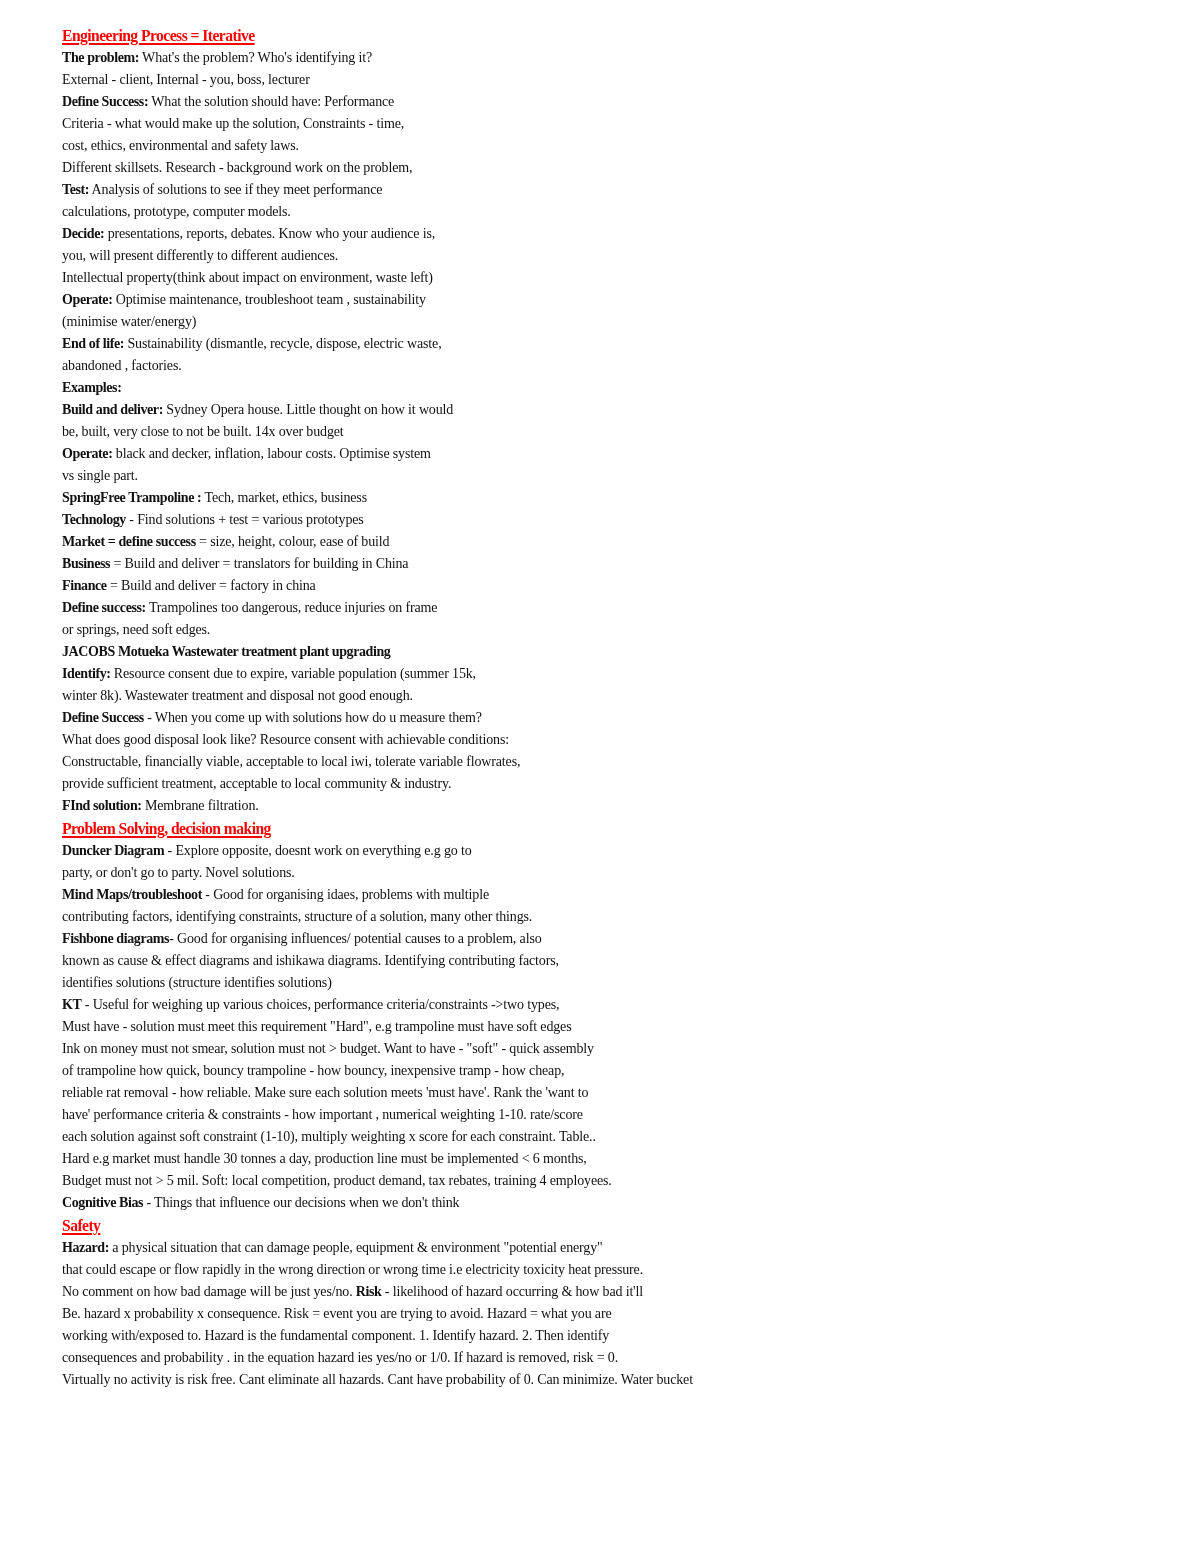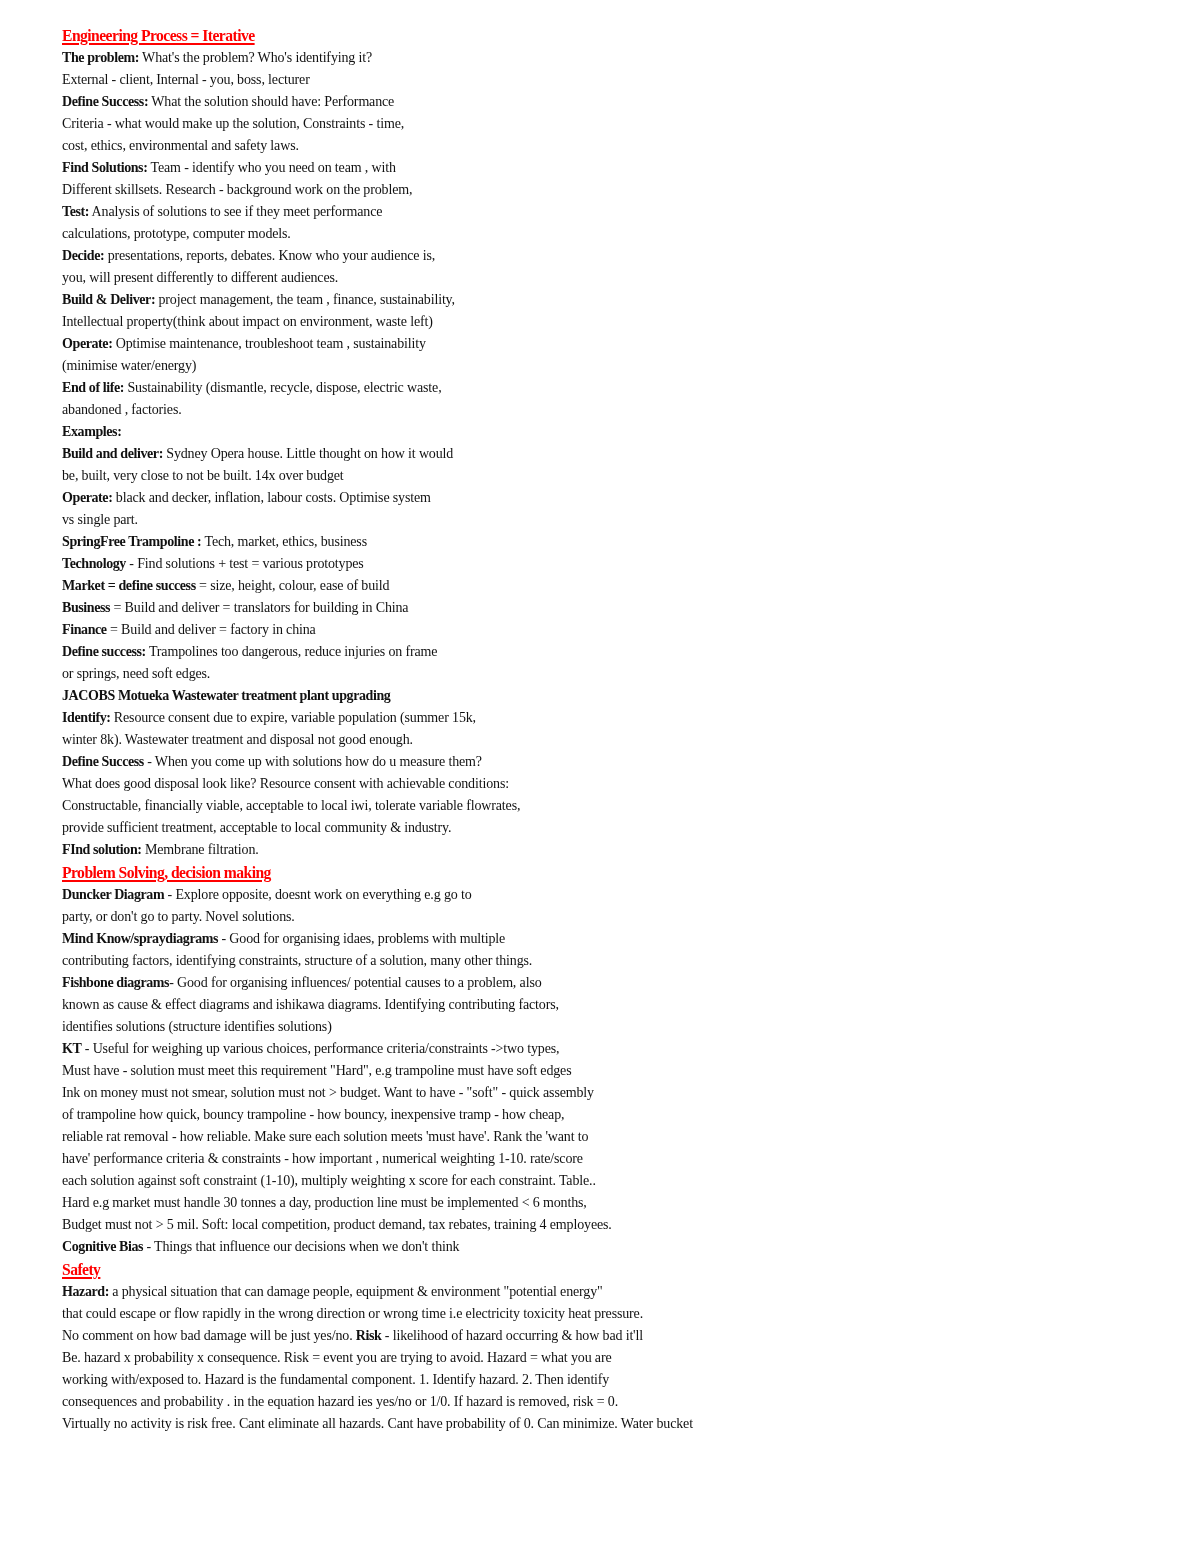--- a/index.html
+++ b/index.html
@@ -42,27 +42,25 @@
 <div class="page">
 
   <section>
     <div class="heading">Engineering Process = Iterative</div>
     <div class="lines">
         <div class="line"><span class="b">The problem:</span><span> What's the problem? Who's identifying it?</span><span class="b"></span><span></span></div>
         <div class="line"><span class="b"></span><span>External - client, Internal - you, boss, lecturer</span><span class="b"></span><span></span></div>
         <div class="line"><span class="b">Define Success:</span><span> What the solution should have: Performance</span><span class="b"></span><span></span></div>
         <div class="line"><span class="b"></span><span>Criteria - what would make up the solution, Constraints - time,</span><span class="b"></span><span></span></div>
         <div class="line"><span class="b"></span><span>cost, ethics, environmental and safety laws.</span><span class="b"></span><span></span></div>
-        <div class="line"><span class="b">Find Solutions:</span><span> Team - identify who  you need on team , with</span><span class="b"></span><span></span></div>
         <div class="line"><span class="b"></span><span>Different skillsets. Research - background work on the problem,</span><span class="b"></span><span></span></div>
         <div class="line"><span class="b">Test:</span><span> Analysis of solutions to see if they meet performance</span><span class="b"></span><span></span></div>
         <div class="line"><span class="b"></span><span>calculations, prototype, computer models.</span><span class="b"></span><span></span></div>
         <div class="line"><span class="b">Decide:</span><span> presentations, reports, debates. Know who your audience is,</span><span class="b"></span><span></span></div>
         <div class="line"><span class="b"></span><span>you, will present differently to different audiences.</span><span class="b"></span><span></span></div>
-        <div class="line"><span class="b">Build &amp; Deliver:</span><span> project management, the team , finance, sustainability,</span><span class="b"></span><span></span></div>
         <div class="line"><span class="b"></span><span>Intellectual property(think about impact on environment, waste left)</span><span class="b"></span><span></span></div>
         <div class="line"><span class="b">Operate:</span><span> Optimise maintenance, troubleshoot team , sustainability</span><span class="b"></span><span></span></div>
         <div class="line"><span class="b"></span><span>(minimise water/energy)</span><span class="b"></span><span></span></div>
         <div class="line"><span class="b">End of life:</span><span> Sustainability (dismantle, recycle, dispose, electric waste,</span><span class="b"></span><span></span></div>
         <div class="line"><span class="b"></span><span>abandoned , factories.</span><span class="b"></span><span></span></div>
         <div class="line"><span class="b">Examples:</span><span></span><span class="b"></span><span></span></div>
         <div class="line"><span class="b">Build and deliver:</span><span> Sydney Opera house. Little thought on how it would</span><span class="b"></span><span></span></div>
         <div class="line"><span class="b"></span><span>be, built, very close to not be built. 14x over budget</span><span class="b"></span><span></span></div>
         <div class="line"><span class="b">Operate:</span><span> black and decker, inflation, labour costs. Optimise system</span><span class="b"></span><span></span></div>
         <div class="line"><span class="b"></span><span>vs single part.</span><span class="b"></span><span></span></div>
@@ -82,21 +80,21 @@
         <div class="line"><span class="b"></span><span>provide sufficient treatment, acceptable to local community &amp; industry.</span><span class="b"></span><span></span></div>
         <div class="line"><span class="b">FInd solution:</span><span> Membrane filtration.</span><span class="b"></span><span></span></div>
       </div>
   </section>
 
   <section>
     <div class="heading">Problem Solving, decision making</div>
     <div class="lines">
         <div class="line"><span class="b">Duncker Diagram</span><span> - Explore opposite, doesnt work on everything e.g go to</span><span class="b"></span><span></span></div>
         <div class="line"><span class="b"></span><span>party, or don't go to party. Novel solutions.</span><span class="b"></span><span></span></div>
-        <div class="line"><span class="b">Mind Know/spraydiagrams</span><span> - Good for organising idaes, problems with multiple</span><span class="b"></span><span></span></div>
+        <div class="line"><span class="b">Mind Maps/troubleshoot</span><span> - Good for organising idaes, problems with multiple</span><span class="b"></span><span></span></div>
         <div class="line"><span class="b"></span><span>contributing factors, identifying constraints, structure of a solution, many other things.</span><span class="b"></span><span></span></div>
         <div class="line"><span class="b">Fishbone diagrams</span><span>- Good for organising influences/ potential causes to a problem, also</span><span class="b"></span><span></span></div>
         <div class="line"><span class="b"></span><span>known as cause &amp; effect diagrams and ishikawa diagrams. Identifying contributing factors,</span><span class="b"></span><span></span></div>
         <div class="line"><span class="b"></span><span>identifies solutions (structure identifies solutions)</span><span class="b"></span><span></span></div>
         <div class="line"><span class="b">KT</span><span> - Useful for weighing up various choices, performance criteria/constraints -&gt;two types,</span><span class="b"></span><span></span></div>
         <div class="line"><span class="b"></span><span>Must have - solution must meet this requirement "Hard", e.g trampoline must have soft edges</span><span class="b"></span><span></span></div>
         <div class="line"><span class="b"></span><span>Ink on money must not smear, solution must not &gt; budget. Want to have - "soft" - quick assembly</span><span class="b"></span><span></span></div>
         <div class="line"><span class="b"></span><span>of trampoline how quick, bouncy trampoline - how bouncy, inexpensive tramp - how cheap,</span><span class="b"></span><span></span></div>
         <div class="line"><span class="b"></span><span>reliable rat removal - how reliable. Make sure each solution meets 'must have'. Rank the 'want to</span><span class="b"></span><span></span></div>
         <div class="line"><span class="b"></span><span>have' performance criteria &amp; constraints - how important , numerical weighting 1-10. rate/score</span><span class="b"></span><span></span></div>

